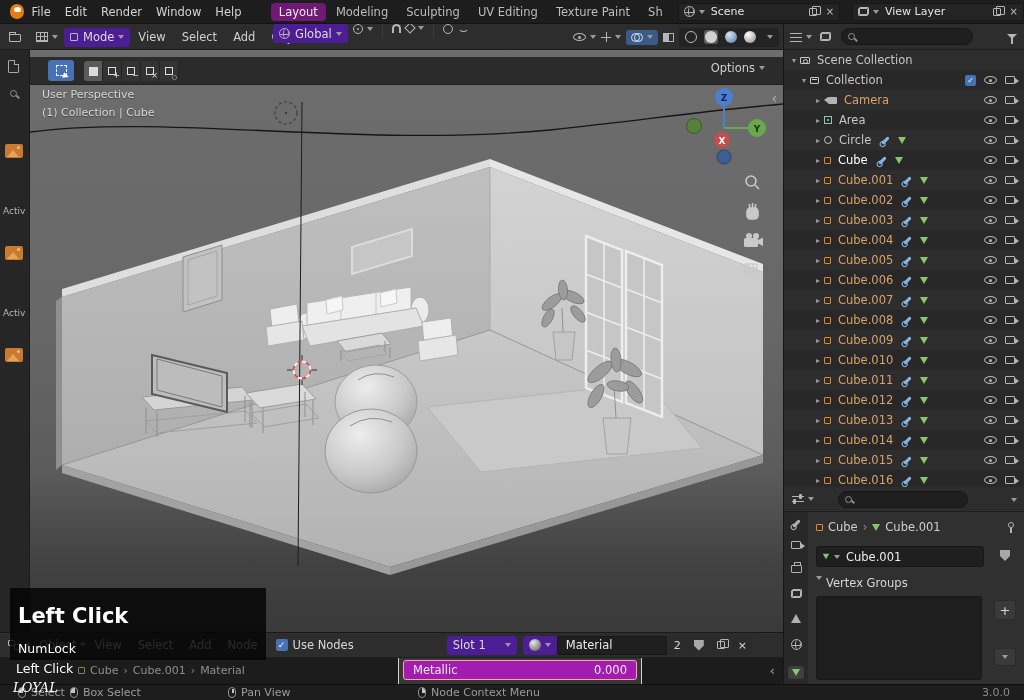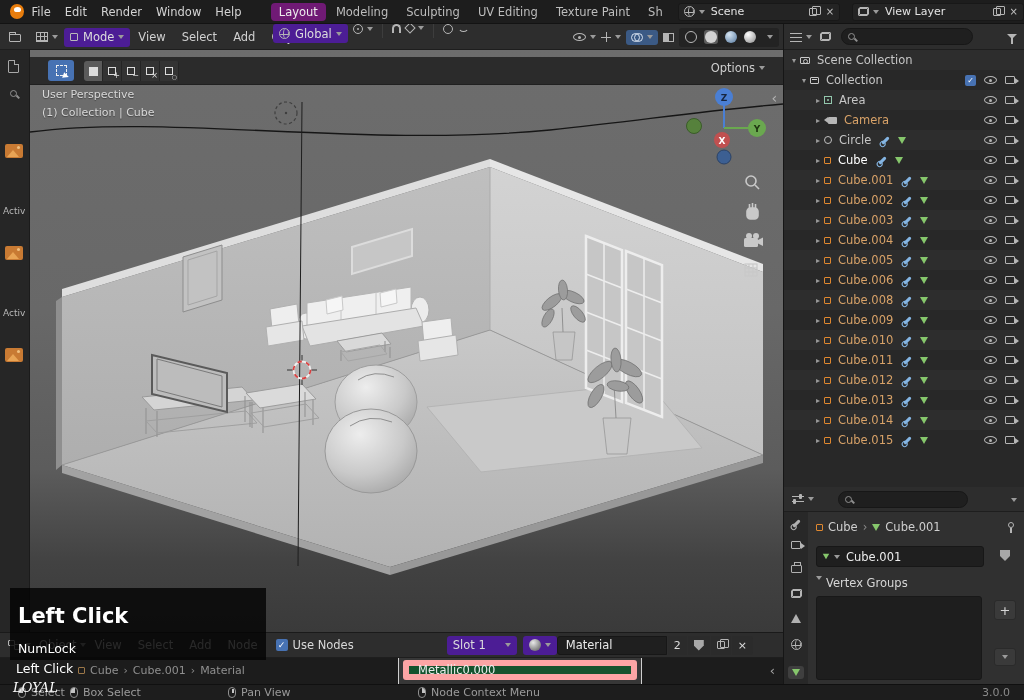--- a/index.html
+++ b/index.html
@@ -164,21 +164,21 @@
 .namefield{position:absolute;left:8px;top:34px;width:168px;height:21px;background:#1f1f1f;border:1px solid #171717;border-radius:3px;display:flex;align-items:center;padding:0 5px;color:#ececec}
 .vgh{position:absolute;left:8px;top:64px;display:flex;color:#d6d6d6}
 .vglist{position:absolute;left:8px;top:84px;width:166px;height:84px;background:#1e1e1e;border:1px solid #181818;border-radius:3px}
 .sqbtn{position:absolute;width:22px;height:20px;background:#3a3a3a;border:1px solid #2a2a2a;border-radius:3px;color:#d5d5d5;display:flex;align-items:center;justify-content:center;font-size:13px}
 
 .ne{position:absolute;left:0;top:632px;width:783px;height:52px;z-index:4}
 .ne-header{position:absolute;left:0;top:0;width:783px;height:26px;background:#2d2d2d;border-top:1px solid #1a1a1a;border-bottom:1px solid #1e1e1e;display:flex;align-items:center}
 .ne-right{margin-left:auto;margin-right:30px;display:flex;align-items:center}
 .ne-canvas{position:absolute;left:0;top:26px;width:783px;height:26px;background:#1c1c1c;overflow:hidden}
 .nodebody{position:absolute;left:398px;top:-6px;width:244px;height:40px;background:#373737;border:1px solid #cfcfcf;border-radius:4px}
-.nslider{position:absolute;left:403px;top:2px;width:234px;height:20px;background:#14532d;border:6px solid #fca5a5;border-radius:3px;display:flex;align-items:center;padding:0 9px;color:#ececec}
+.nslider{position:absolute;left:403px;top:2px;width:234px;height:20px;background:#a21caf;border:1px solid #fca5a5;border-radius:3px;display:flex;align-items:center;justify-content:space-between;padding:0 9px;color:#ececec}
 .breadcrumb{position:absolute;left:78px;top:6px;display:flex;align-items:center;gap:5px;color:#8f8f8f;font-size:11px}
 .chk{width:12px;height:12px;background:#4772b3;border-radius:2px;color:#fff;font-size:9px;line-height:12px;text-align:center}
 .cnt{height:19px;padding:0 6px;background:#2b2b2b;color:#ddd;display:flex;align-items:center;font-size:11px;margin-left:1px}
 
 .statusbar{position:absolute;left:0;top:684px;width:1024px;height:16px;background:#1d1d1d;border-top:1px solid #101010;color:#9a9a9a;font-size:11px;z-index:5}
 .sitem{position:absolute;top:1px;white-space:nowrap}
 
 .sc-box{position:absolute;left:10px;top:588px;width:256px;height:72px;background:rgba(4,4,4,.82);z-index:50;color:#fff}
 .sc-big{position:absolute;left:8px;top:16px;font-size:21px;font-weight:bold}
 .sc-key{position:absolute;left:8px;bottom:4px;font-size:12.5px}
@@ -607,46 +607,46 @@
           <span class="oicon i-coll"></span>
 
           <span class="olabel">Collection</span>
 
           <span class="rcol">
             <span class="i-check">✓</span>
             <span class="i-eye"></span>
             <span class="i-cam"></span>
           </span>
         </div>
+        <div class="orow lvl2 t-camobj nomods sel">
+          <span class="disc"></span>
+
+          <span class="oicon i-camobj"></span>
+
+          <span class="olabel">Camera</span>
+
+          <span class="rcol">
+
+            <span class="i-eye"></span>
+            <span class="i-cam"></span>
+          </span>
+        </div>
         <div class="orow lvl2 t-light nomods">
           <span class="disc"></span>
 
           <span class="oicon i-light"></span>
 
           <span class="olabel">Area</span>
 
           <span class="rcol">
 
             <span class="i-eye"></span>
             <span class="i-cam"></span>
           </span>
         </div>
-        <div class="orow lvl2 t-camobj nomods sel">
-          <span class="disc"></span>
-
-          <span class="oicon i-camobj"></span>
-
-          <span class="olabel">Camera</span>
-
-          <span class="rcol">
-
-            <span class="i-eye"></span>
-            <span class="i-cam"></span>
-          </span>
-        </div>
         <div class="orow lvl2 t-circ">
           <span class="disc"></span>
 
           <span class="oicon i-circ"></span>
 
           <span class="olabel">Circle</span>
           <span class="mods">
             <span class="i-wrench"></span>
             <span class="i-tri"></span>
           </span>
@@ -758,20 +758,35 @@
           <span class="rcol">
 
             <span class="i-eye"></span>
             <span class="i-cam"></span>
           </span>
         </div>
         <div class="orow lvl2 t-mesh sel">
           <span class="disc"></span>
 
           <span class="oicon i-meshsq"></span>
+          <span class="olabel">Cube.007</span>
+          <span class="mods">
+            <span class="i-wrench"></span>
+            <span class="i-tri"></span>
+          </span>
+          <span class="rcol">
+
+            <span class="i-eye"></span>
+            <span class="i-cam"></span>
+          </span>
+        </div>
+        <div class="orow lvl2 t-mesh sel">
+          <span class="disc"></span>
+
+          <span class="oicon i-meshsq"></span>
           <span class="olabel">Cube.008</span>
           <span class="mods">
             <span class="i-wrench"></span>
             <span class="i-tri"></span>
           </span>
           <span class="rcol">
 
             <span class="i-eye"></span>
             <span class="i-cam"></span>
           </span>
@@ -864,20 +879,35 @@
 
             <span class="i-eye"></span>
             <span class="i-cam"></span>
           </span>
         </div>
         <div class="orow lvl2 t-mesh sel">
           <span class="disc"></span>
 
           <span class="oicon i-meshsq"></span>
           <span class="olabel">Cube.015</span>
+          <span class="mods">
+            <span class="i-wrench"></span>
+            <span class="i-tri"></span>
+          </span>
+          <span class="rcol">
+
+            <span class="i-eye"></span>
+            <span class="i-cam"></span>
+          </span>
+        </div>
+        <div class="orow lvl2 t-mesh sel">
+          <span class="disc"></span>
+
+          <span class="oicon i-meshsq"></span>
+          <span class="olabel">Cube.016</span>
           <span class="mods">
             <span class="i-wrench"></span>
             <span class="i-tri"></span>
           </span>
           <span class="rcol">
 
             <span class="i-eye"></span>
             <span class="i-cam"></span>
           </span>
         </div>

